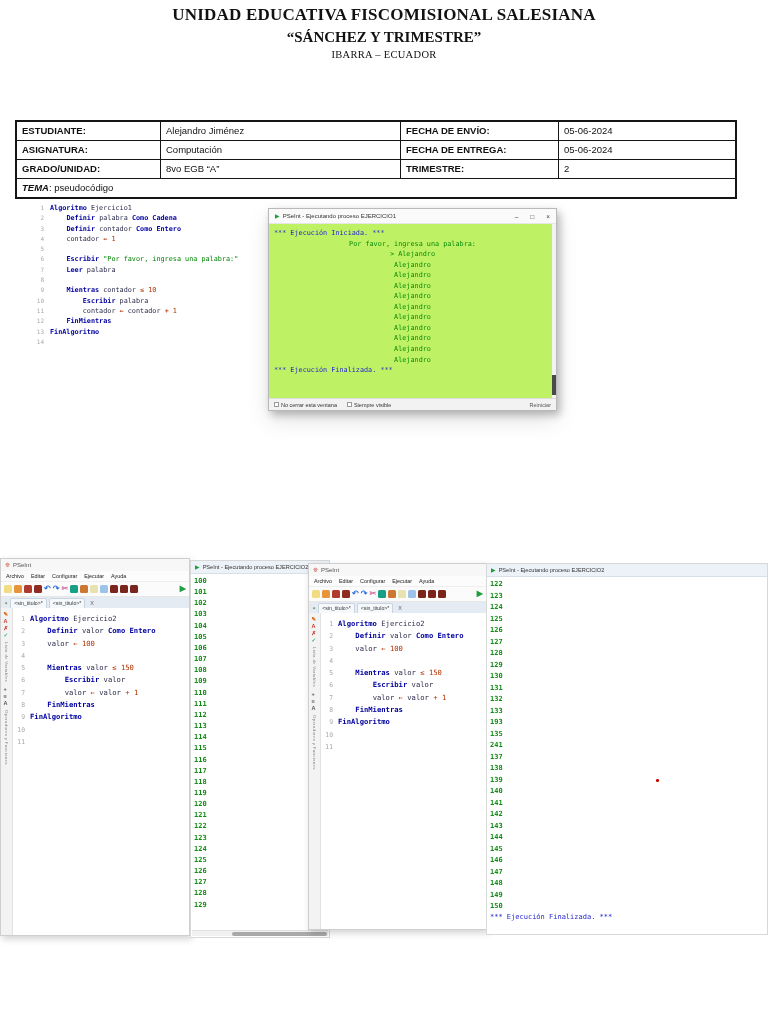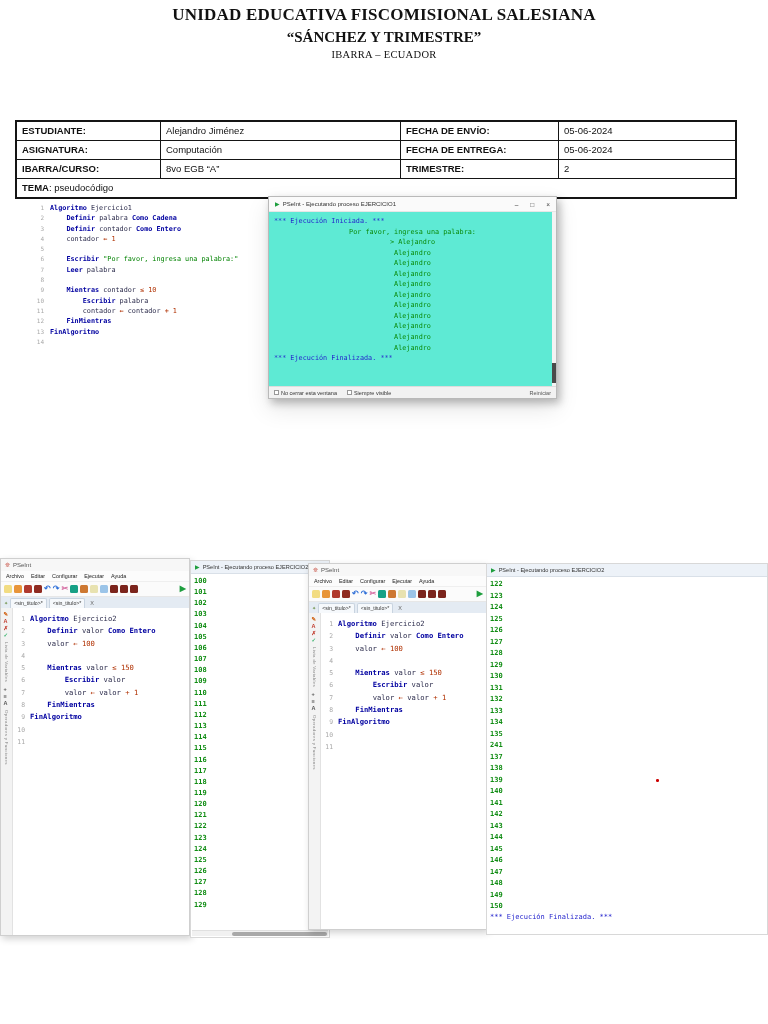--- a/index.html
+++ b/index.html
@@ -16,39 +16,39 @@
 
   
   .info-table{position:absolute;left:15px;top:120px;width:722px;border:2px solid #151515;background:#fff;}
   .info-grid{display:grid;grid-template-columns:144px 240px 158px 1fr;}
   .cell{height:19px;line-height:18px;padding-left:5px;font-size:9.5px;color:#111;
         border-bottom:1px solid #151515;border-right:1px solid #151515;overflow:hidden;}
   .cell:nth-child(4n){border-right:none;}
   .cell.lbl{font-weight:bold;}
   .cell.v-bold{font-weight:normal;}
   .tema-row{height:18px;line-height:17px;padding-left:5px;font-size:9.5px;color:#111;}
-  .tema-row .lbl{font-weight:bold;}
+  .tema-row .lbl{font-weight:bold;font-style:italic;}
 
   
   .k{color:#0000a0;font-weight:bold;}
   .i{color:#2b2b4b;}
   .s{color:#008200;}
   .n{color:#b03000;}
   .p{color:#333;}
   .cl{white-space:pre;}
   .ln{display:inline-block;width:11px;text-align:right;margin-right:6px;color:#a8a8a8;}
   .cc{white-space:pre;}
 
   
   .code-shot{position:absolute;left:33px;top:203px;font-family:"DejaVu Sans Mono",monospace;
              font-size:6.8px;line-height:9.3px;}
   .code-shot .ln{font-size:6px;}
 
   
-  .exec1{position:absolute;left:268px;top:196px;width:289px;height:203px;background:#5eead4;
+  .exec1{position:absolute;left:268px;top:208px;width:289px;height:203px;background:#bef264;
          border:1px solid #b9b9b9;box-shadow:3px 4px 8px rgba(0,0,0,.25),0 10px 22px rgba(0,0,0,.10);}
   .x1title{height:15px;display:flex;align-items:center;gap:3px;padding:0 6px;background:#fafafa;
            border-bottom:1px solid #e6e6e6;font-size:6px;color:#333;}
   .playico{color:#1e9e3e;font-size:6px;line-height:6px;}
   .winbtns{margin-left:auto;display:flex;gap:12px;color:#444;font-size:6.5px;}
   .winbtns span{cursor:default;}
   .x1body{padding:4px 5px;font-family:"DejaVu Sans Mono",monospace;font-size:6.8px;line-height:10.55px;}
   .ol{white-space:pre;}
   .ol.g{color:#0a8a0a;text-align:center;}
   .ol.b{color:#2525cd;}
@@ -123,21 +123,21 @@
   <div class="info-table">
     <div class="info-grid">
         <div class="cell lbl">ESTUDIANTE:</div>
         <div class="cell val v-bold">Alejandro Jiménez</div>
         <div class="cell lbl">FECHA DE ENVÍO:</div>
         <div class="cell val">05-06-2024</div>
         <div class="cell lbl">ASIGNATURA:</div>
         <div class="cell val">Computación</div>
         <div class="cell lbl">FECHA DE ENTREGA:</div>
         <div class="cell val">05-06-2024</div>
-        <div class="cell lbl">IBARRA/CURSO:</div>
+        <div class="cell lbl">GRADO/UNIDAD:</div>
         <div class="cell val">8vo  EGB “A”</div>
         <div class="cell lbl">TRIMESTRE:</div>
         <div class="cell val">2</div>
       </div>
     <div class="tema-row">
       <span class="lbl">TEMA</span><span>: pseudocódigo</span>
     </div>
   </div>
 
   <div class="code-shot">
@@ -390,21 +390,21 @@
         <div class="ol">124</div>
         <div class="ol">125</div>
         <div class="ol">126</div>
         <div class="ol">127</div>
         <div class="ol">128</div>
         <div class="ol">129</div>
         <div class="ol">130</div>
         <div class="ol">131</div>
         <div class="ol">132</div>
         <div class="ol">133</div>
-        <div class="ol">134</div>
+        <div class="ol">193</div>
         <div class="ol">135</div>
         <div class="ol">241</div>
         <div class="ol">137</div>
         <div class="ol">138</div>
         <div class="ol">139</div>
         <div class="ol">140</div>
         <div class="ol">141</div>
         <div class="ol">142</div>
         <div class="ol">143</div>
         <div class="ol">144</div>

